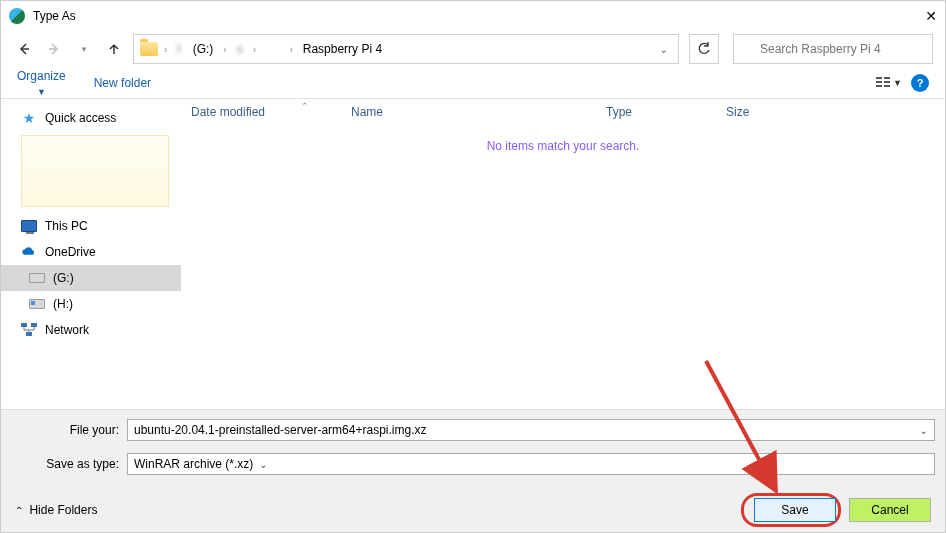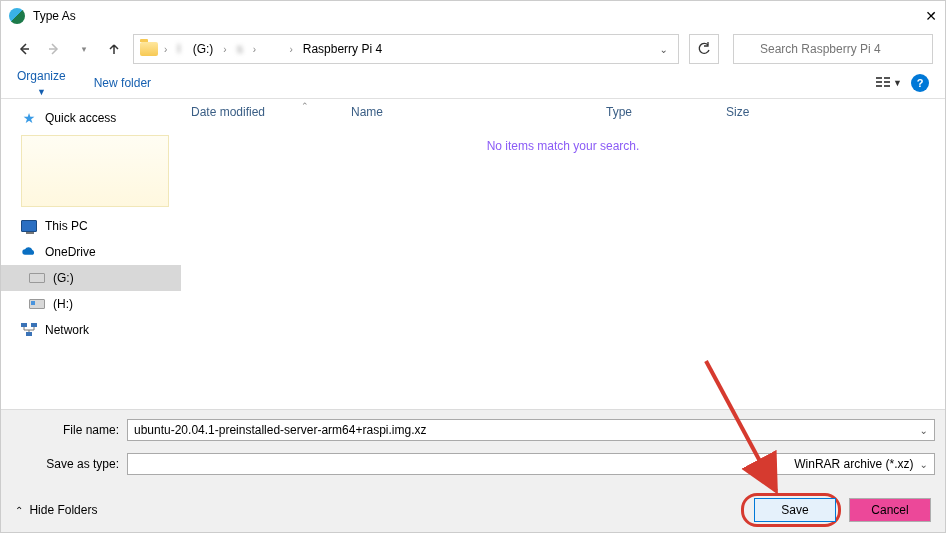--- a/index.html
+++ b/index.html
@@ -57,29 +57,29 @@
 .col.date { width: 150px; }
 .col.type { width: 120px; }
 .col.size { width: 80px; }
 .sort-ind { position: absolute; left: 120px; top: 2px; font-size: 9px; color: #888; }
 .empty-msg { color: #8b5cf6; text-align: center; margin-top: 14px; }
 
 
 .bottom-fields { position: absolute; bottom: 44px; left: 0; right: 0; padding: 0 10px 10px 10px; background: #f0f0f0; border-top: 1px solid #dcdcdc; }
 .field-row { display: flex; align-items: center; height: 28px; margin-top: 6px; }
 .field-label { width: 116px; text-align: right; padding-right: 8px; color: #000; }
-.field-input { flex: 1; height: 22px; border: 1px solid #aaa; background: #fff; padding: 0 6px; display: flex; align-items: center; justify-content: flex-end; }
+.field-input { flex: 1; height: 22px; border: 1px solid #aaa; background: #fff; padding: 0 6px; display: flex; align-items: center; justify-content: flex-start; }
 .field-input input { border: none; outline: none; flex: 1; font-size: 12px; background: transparent; }
 .field-drop { font-size: 10px; color: #555; padding-left: 6px; }
 
 
 .footer { position: absolute; bottom: 0; left: 0; right: 0; height: 44px; background: #f0f0f0; display: flex; align-items: center; padding: 0 14px; }
 .hide-folders { display: flex; align-items: center; gap: 6px; color: #000; cursor: pointer; }
 .footer-spacer { flex: 1; }
-.btn { width: 82px; height: 24px; border: 1px solid #adadad; background: #ec4899; display: flex; align-items: center; justify-content: center; cursor: pointer; margin-left: 8px; }
+.btn { width: 82px; height: 24px; border: 1px solid #adadad; background: #bef264; display: flex; align-items: center; justify-content: center; cursor: pointer; margin-left: 8px; }
 .btn.primary { border: 1px solid #0078d7; background: #e5f1fb; }
 .save-highlight { border: 3px solid #d63a2f; padding: 2px; border-radius: 16px; display: inline-flex; }
 
 
 .arrow-overlay { position: absolute; pointer-events: none; z-index: 50; }
 </style>
 </head>
 <body>
 
 <div class="titlebar">
@@ -220,21 +220,21 @@
       <div class="col name">Name</div>
       <div class="col type">Type</div>
       <div class="col size">Size</div>
     </div>
     <div class="empty-msg">No items match your search.</div>
   </div>
 </div>
 
 <div class="bottom-fields">
   <div class="field-row">
-    <div class="field-label">File name:</div>
+    <div class="field-label">File your:</div>
     <div class="field-input">
       <input type="text" value="ubuntu-20.04.1-preinstalled-server-arm64+raspi.img.xz" style="">
       <span class="field-drop">⌄</span>
     </div>
   </div>
   <div class="field-row">
     <div class="field-label">Save as type:</div>
     <div class="field-input">
       <span>WinRAR archive (*.xz)</span>
       <span class="field-drop">⌄</span>

